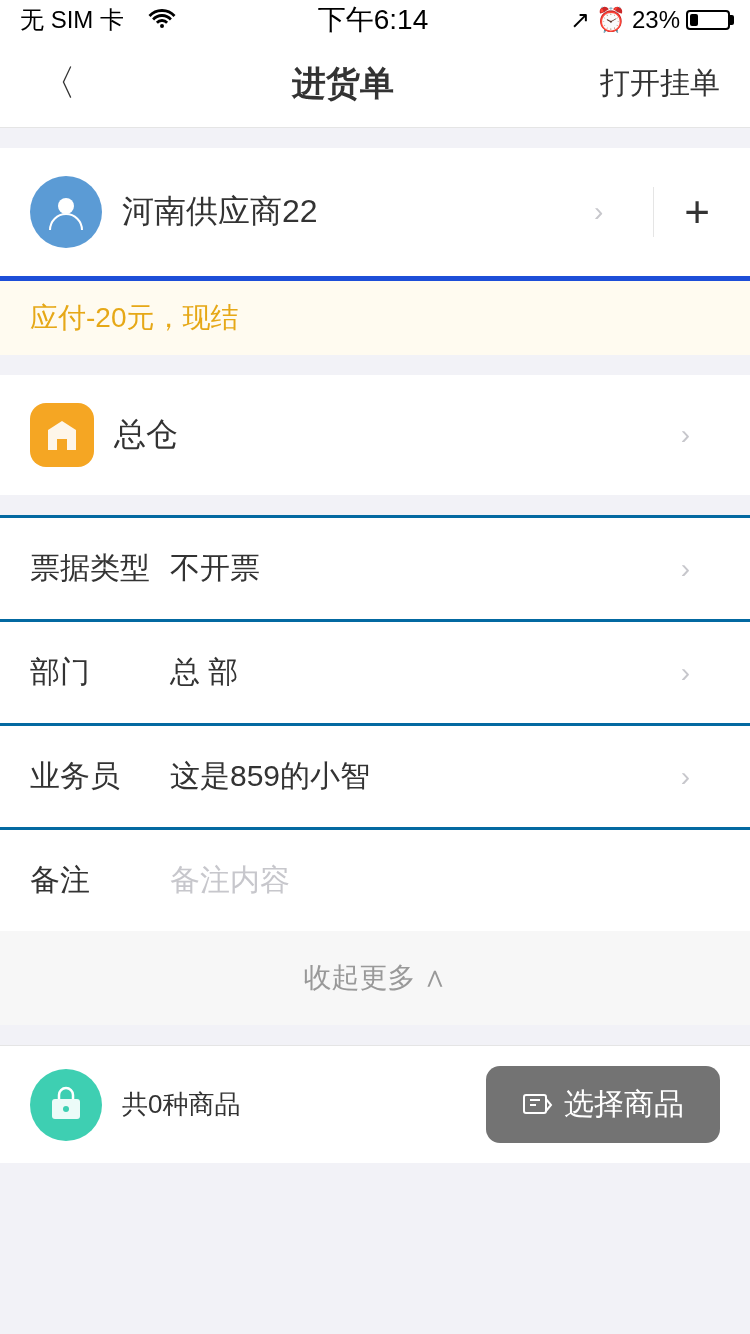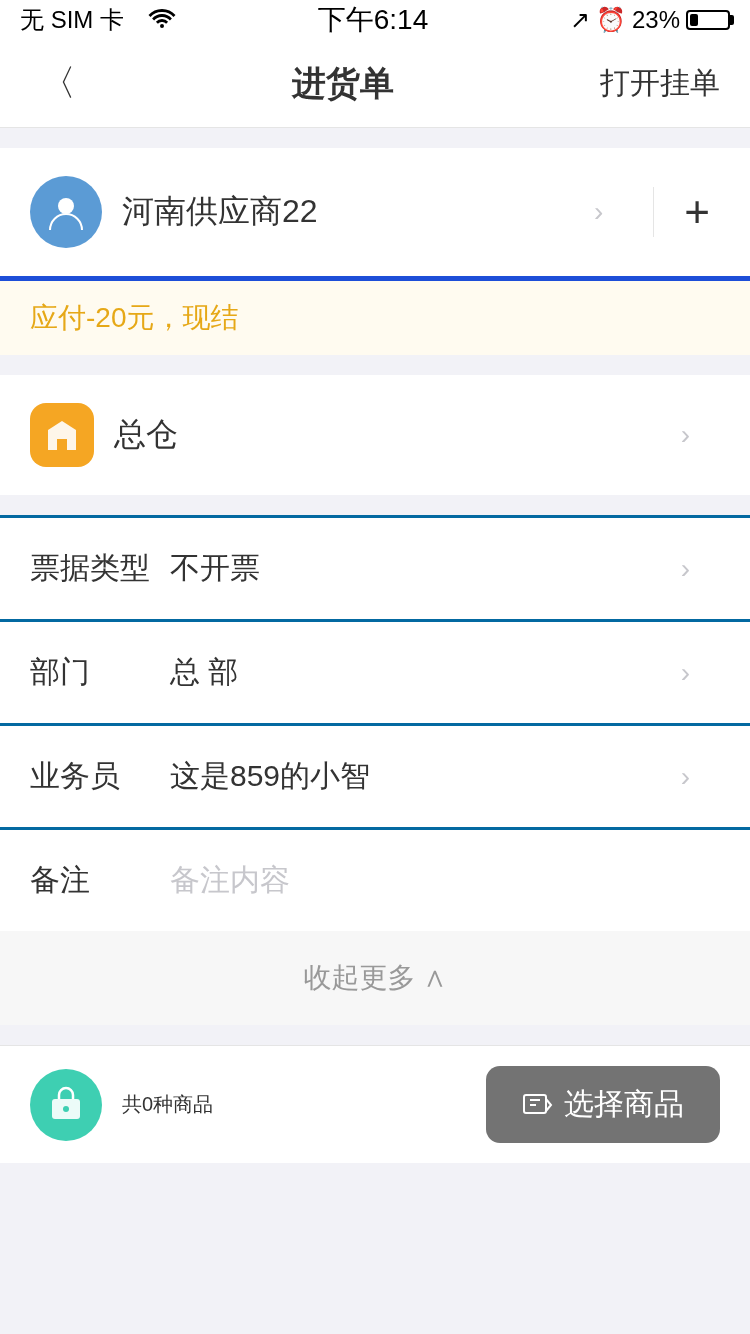--- a/index.html
+++ b/index.html
@@ -218,21 +218,21 @@
       border-radius: 50%;
       background: #3ecfb2;
       display: flex;
       align-items: center;
       justify-content: center;
       margin-right: 20px;
       flex-shrink: 0;
     }
     .product-count {
       flex: 1;
-      font-size: 20px;
+      font-size: 26px;
       color: #333;
     }
     .select-product-btn {
       background: #737373;
       color: #fff;
       font-size: 30px;
       border-radius: 14px;
       padding: 18px 36px;
       display: flex;
       align-items: center;

